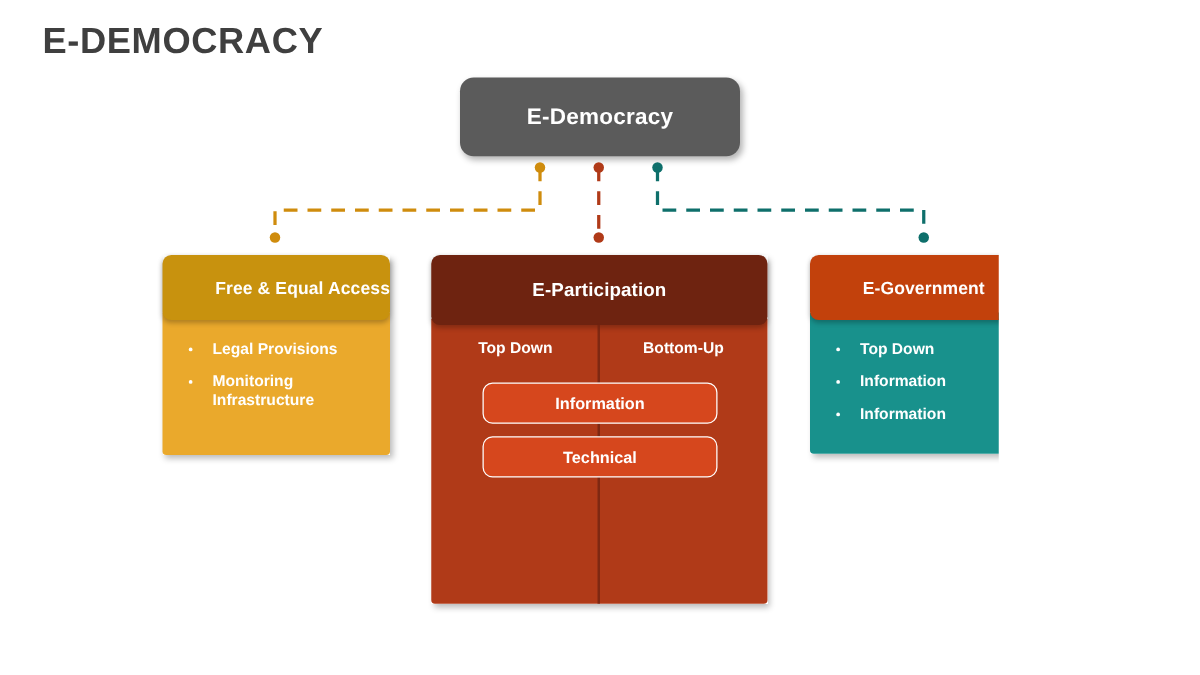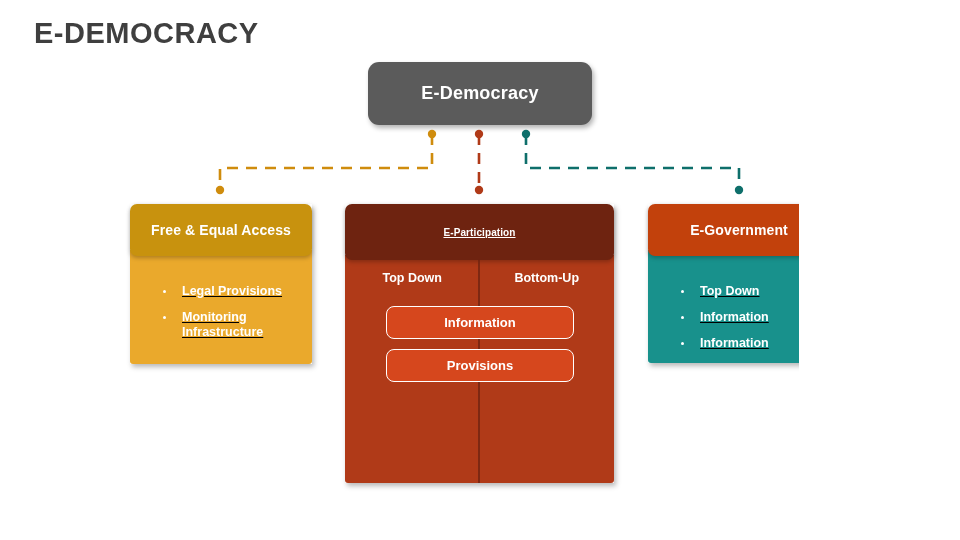--- a/index.html
+++ b/index.html
@@ -91,32 +91,33 @@
     width: 100%;
     box-sizing: border-box;
     z-index: 1;
   }
 
   
   #card-free-access { left: 130px; top: 204px; width: 182px; height: 160px; }
   #card-free-access .card-header {
     height: 52px;
     background: #c8920e;
+    justify-content: flex-end;
   }
   #card-free-access .card-header span { font-size: 14px; }
   #card-free-access .card-body {
     top: 46px;
     height: 114px;
     background: #eaa92c;
     border-radius: 0 0 3px 3px;
     padding: 22px 10px 10px 12px;
   }
 
   
-  .bullets { list-style: none; margin: 12px; padding: 0; text-decoration: underline; }
+  .bullets { list-style: none; margin: 0; padding: 0; }
   .bullets li {
     position: relative;
     padding-left: 28px;
     color: #ffffff;
     font-size: 12.5px;
     font-weight: bold;
     line-height: 15px;
     margin-bottom: 11px;
   }
   .bullets li .dot {
@@ -128,21 +129,21 @@
     border-radius: 50%;
     background: #ffffff;
   }
 
   
   #card-eparticipation { left: 345px; top: 204px; width: 269px; height: 279px; }
   #card-eparticipation .card-header {
     height: 56px;
     background: #6e2310;
   }
-  #card-eparticipation .card-header span { font-size: 10px; text-decoration: underline; }
+  #card-eparticipation .card-header span { font-size: 15px; }
   #card-eparticipation .card-body {
     top: 51px;
     height: 228px;
     background: #b03a18;
     border-radius: 0 0 3px 3px;
   }
   #column-divider {
     position: absolute;
     left: 133px;
     top: 55px;
@@ -267,21 +268,21 @@
     <div class="col-heads">
       <div>Top Down</div>
       <div>Bottom-Up</div>
     </div>
 
     <div id="pill-stack">
       <div class="pill">
         <span>Information</span>
       </div>
       <div class="pill">
-        <span>Provisions</span>
+        <span>Technical</span>
       </div>
     </div>
   </div>
 
   <div class="card" id="card-egovernment">
     <div class="card-header">
       <span>E-Government</span>
     </div>
     <div class="card-body">
       <ul class="bullets">

